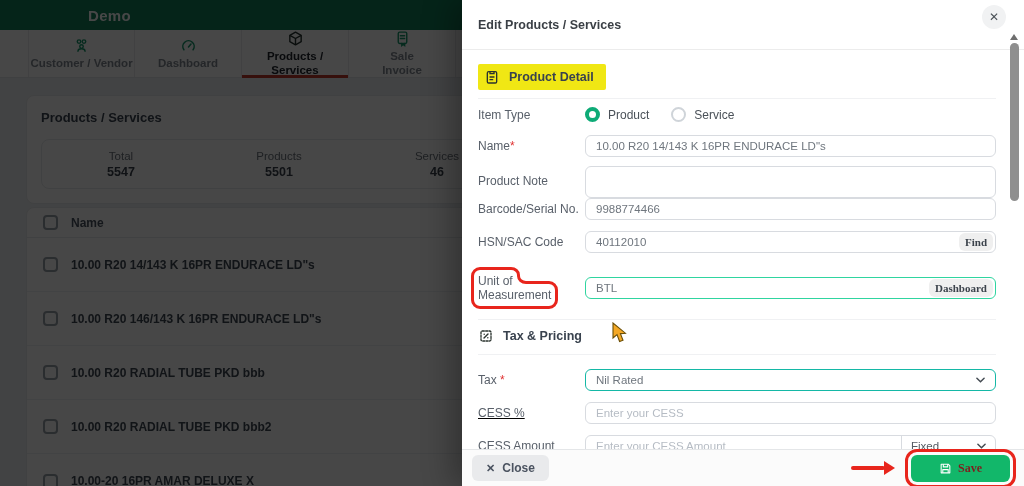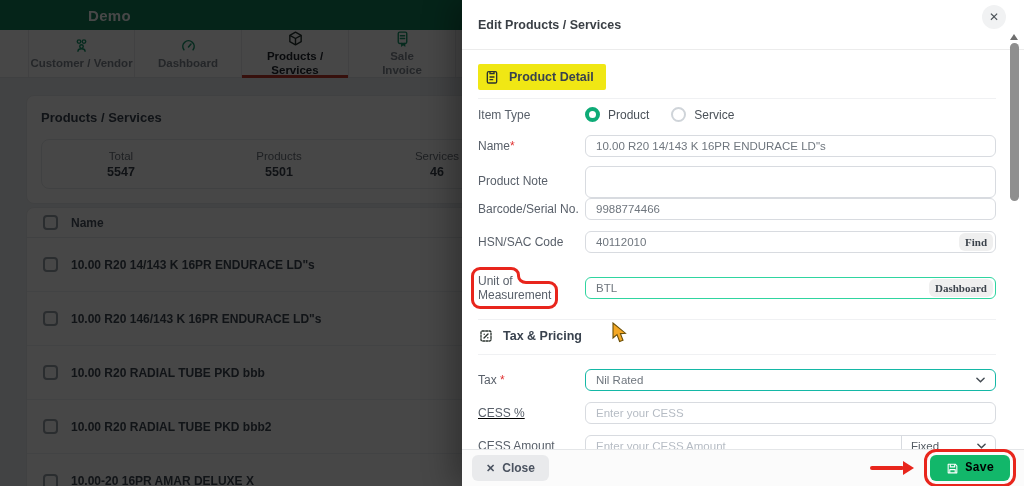--- a/index.html
+++ b/index.html
@@ -84,21 +84,21 @@
   .cursor { position:absolute; left:149px; top:272px; width:17px; height:22px; z-index:20; }
 
   
   .sb-up { position:absolute; right:6px; top:34px; width:0; height:0; border-left:4px solid transparent; border-right:4px solid transparent; border-bottom:6px solid #6e6e6e; z-index:12; }
   .sb-thumb { position:absolute; right:5px; top:43px; width:9px; height:158px; background:#8f8f8f; border-radius:5px; z-index:12; cursor:grab; }
 
   
   .m-footer { position:absolute; left:0; right:0; bottom:0; height:37px; background:#fbfbfb; border-top:1px solid #e4e6e8; display:flex; align-items:center; padding:0 14px 0 10px; }
   .btn-close { display:flex; align-items:center; gap:7px; background:#e9eaec; border:none; border-radius:6px; padding:6px 14px; font-family:"Liberation Sans", sans-serif; font-size:12px; font-weight:600; color:#4b5360; cursor:pointer; }
   .btn-close .x { font-size:11px; }
-  .btn-save { display:flex; align-items:center; gap:6px; background:#12b76a; border:none; border-radius:6px; padding:6px 16px; font-family:Liberation Mono, monospace; font-size:12px; font-weight:700; color:#000000; cursor:pointer; outline:3px solid #e8251c; outline-offset:3px; }
+  .btn-save { display:flex; align-items:center; gap:6px; background:#12b76a; border:none; border-radius:6px; padding:6px 28px; font-family:Liberation Serif, serif; font-size:12px; font-weight:700; color:#7f1d1d; cursor:pointer; outline:3px solid #e8251c; outline-offset:3px; }
   .btn-save .svicon { width:13px; height:13px; }
   .f-spacer { flex:1; }
   .ann-arrow { display:flex; align-items:center; margin-right:16px; }
   .ann-arrow .line { width:34px; height:4px; background:#e8251c; border-radius:2px; }
   .ann-arrow .head { width:0; height:0; border-top:7px solid transparent; border-bottom:7px solid transparent; border-left:11px solid #e8251c; margin-left:-1px; }
 </style>
 </head>
 <body>
 
 <div class="app">

